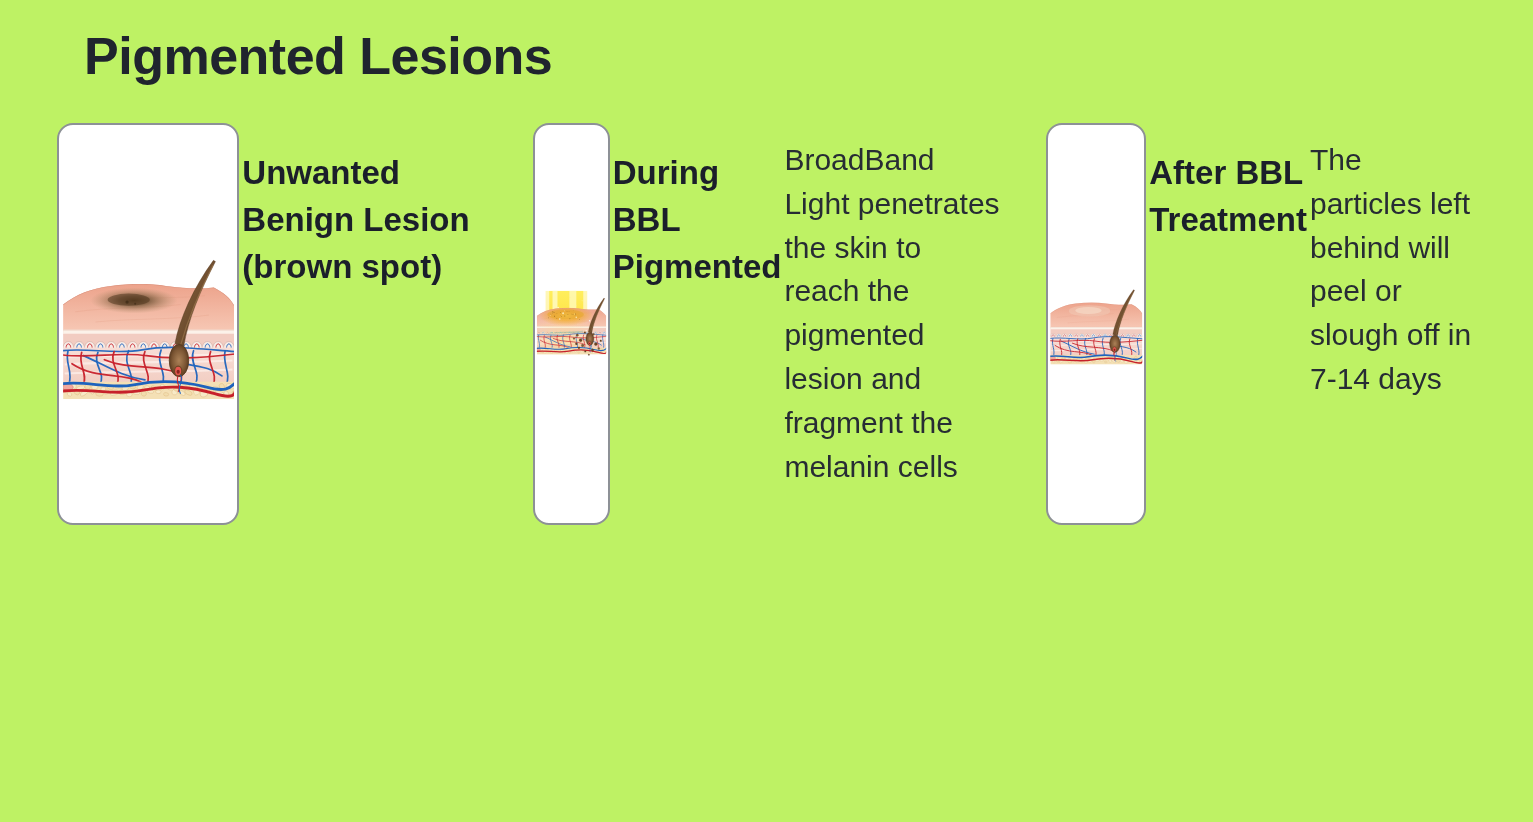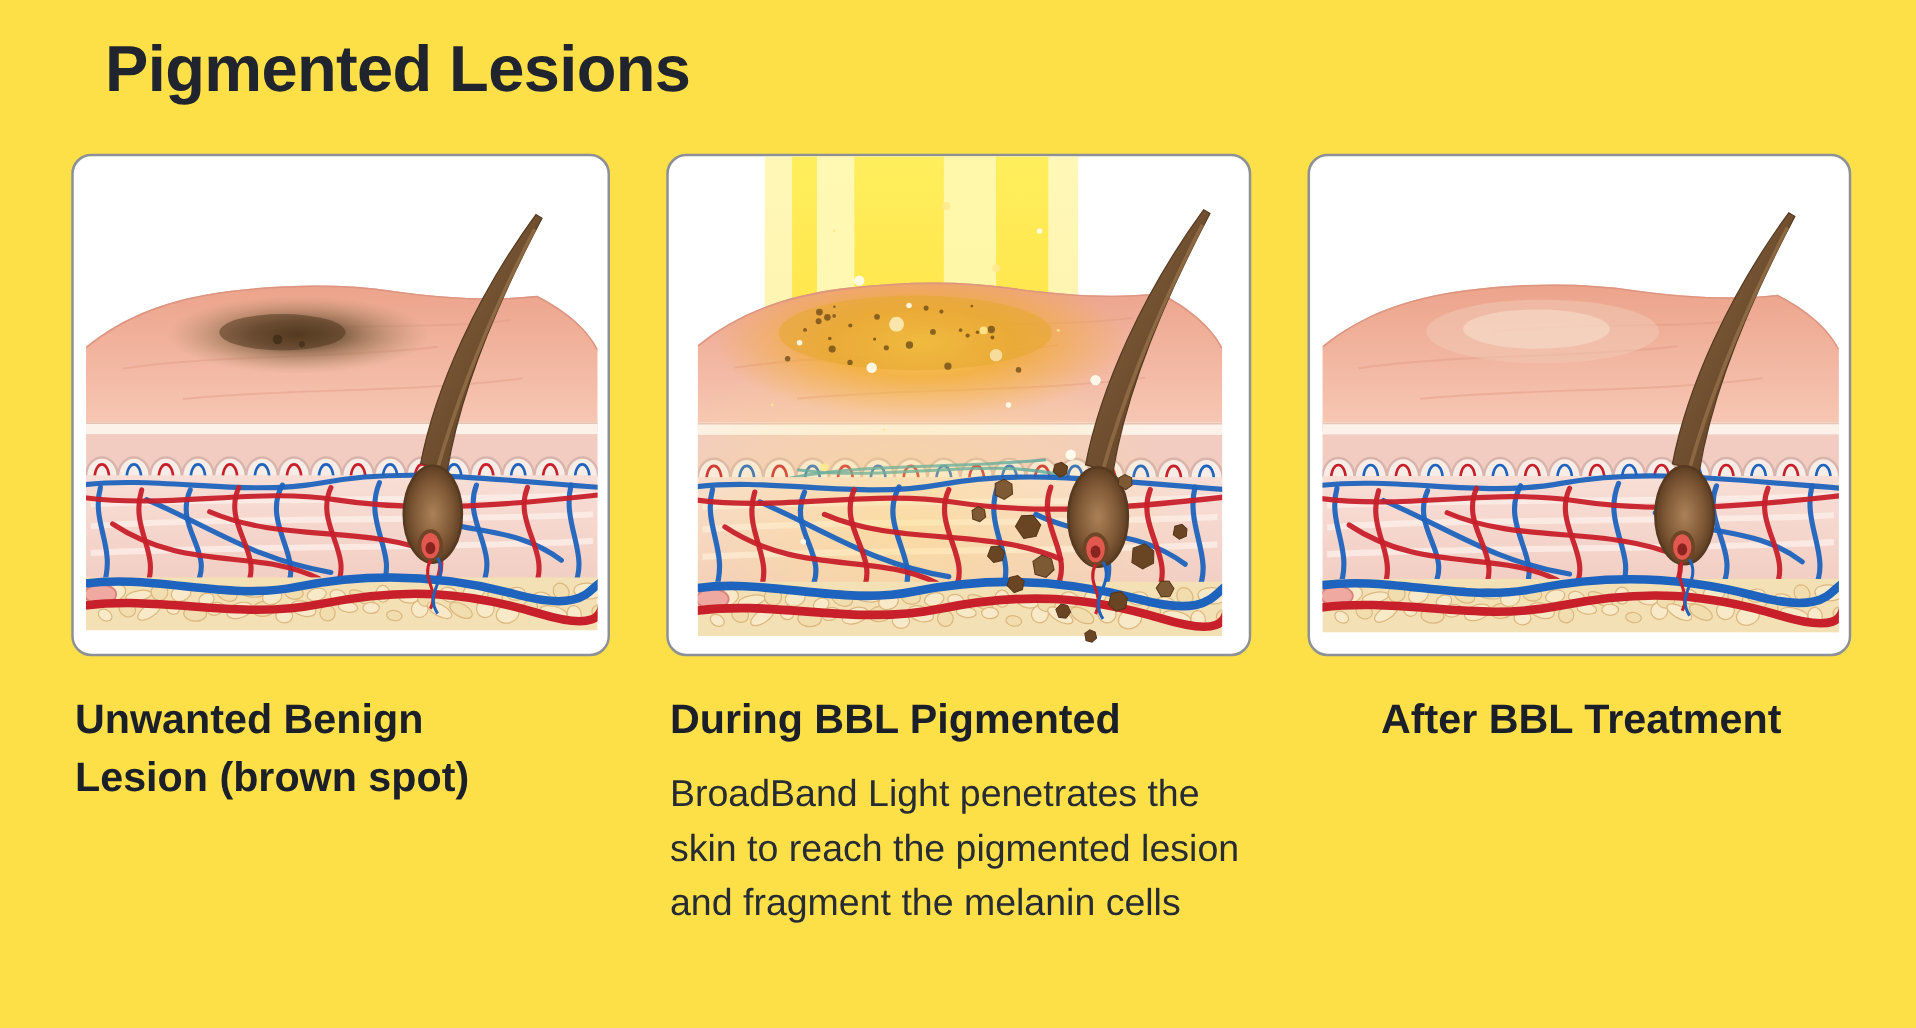--- a/index.html
+++ b/index.html
@@ -1,30 +1,30 @@
 <!DOCTYPE html>
 <html><head>
 <meta charset="utf-8">
 <style>
   html,body{margin:0;padding:0;background:#ffffff;}
   .stage{
-    position:relative;width:1533px;height:822px;background:#fde047;
+    position:relative;width:1533px;height:822px;background:#bef264;
     font-family:"Liberation Sans", sans-serif;color:#1b1f2a;overflow:hidden;
   }
   .title{
     position:absolute;left:84px;top:26px;margin:0;
     font-size:52px;font-weight:700;color:#20242e;letter-spacing:-.5px;
   }
   .panels{
     position:absolute;left:57px;top:123px;display:flex;gap:45px;align-items:flex-start;
   }
-  .col{display:flex;flex-direction:column;}
+  .col{display:flex;flex-direction:row;}
   .col-0{width:431px;}
   .col-1{width:468px;}
-  .col-2{width:435px;align-items:center;}
+  .col-2{width:435px;}
   .panel{
     height:402px;border:2px solid #8d9196;border-radius:16px;background:#fff;
     box-sizing:border-box;overflow:hidden;
   }
   .panel svg{width:100%;height:100%;display:block;}
   .caption-h{
     margin:27px 0 0 3px;font-size:33px;line-height:1.42;font-weight:700;color:#1b1f2a;
   }
   .col-0 .caption-h{max-width:370px;}
   .caption-p{
@@ -663,16 +663,17 @@
               <path d="M390,55 C354,125 326,195 310,252" fill="none" stroke="#a07b50" stroke-width="3" opacity="0.6"></path>
               <ellipse cx="306" cy="290" rx="24" ry="40" fill="url(#bulb-after)" stroke="#563a22" stroke-width="2"></ellipse>
               <ellipse cx="304" cy="316" rx="9" ry="12" fill="#e2574e" stroke="#6e4526" stroke-width="3"></ellipse>
               <ellipse cx="304" cy="318" rx="4" ry="5" fill="#8a2420"></ellipse>
               <path d="M304,328 C296,344 312,352 304,368" fill="none" stroke="#c7202a" stroke-width="2.5"></path>
               <path d="M310,326 C320,344 298,354 310,372" fill="none" stroke="#1e63bd" stroke-width="2.5"></path>
             </g>
           </svg>
       </div>
       <h2 class="caption-h">After BBL Treatment</h2>
+      <p class="caption-p">The particles left behind will peel or slough off in 7-14 days</p>
     </section>
 
   </div>
 </main>
 
 </body></html>

